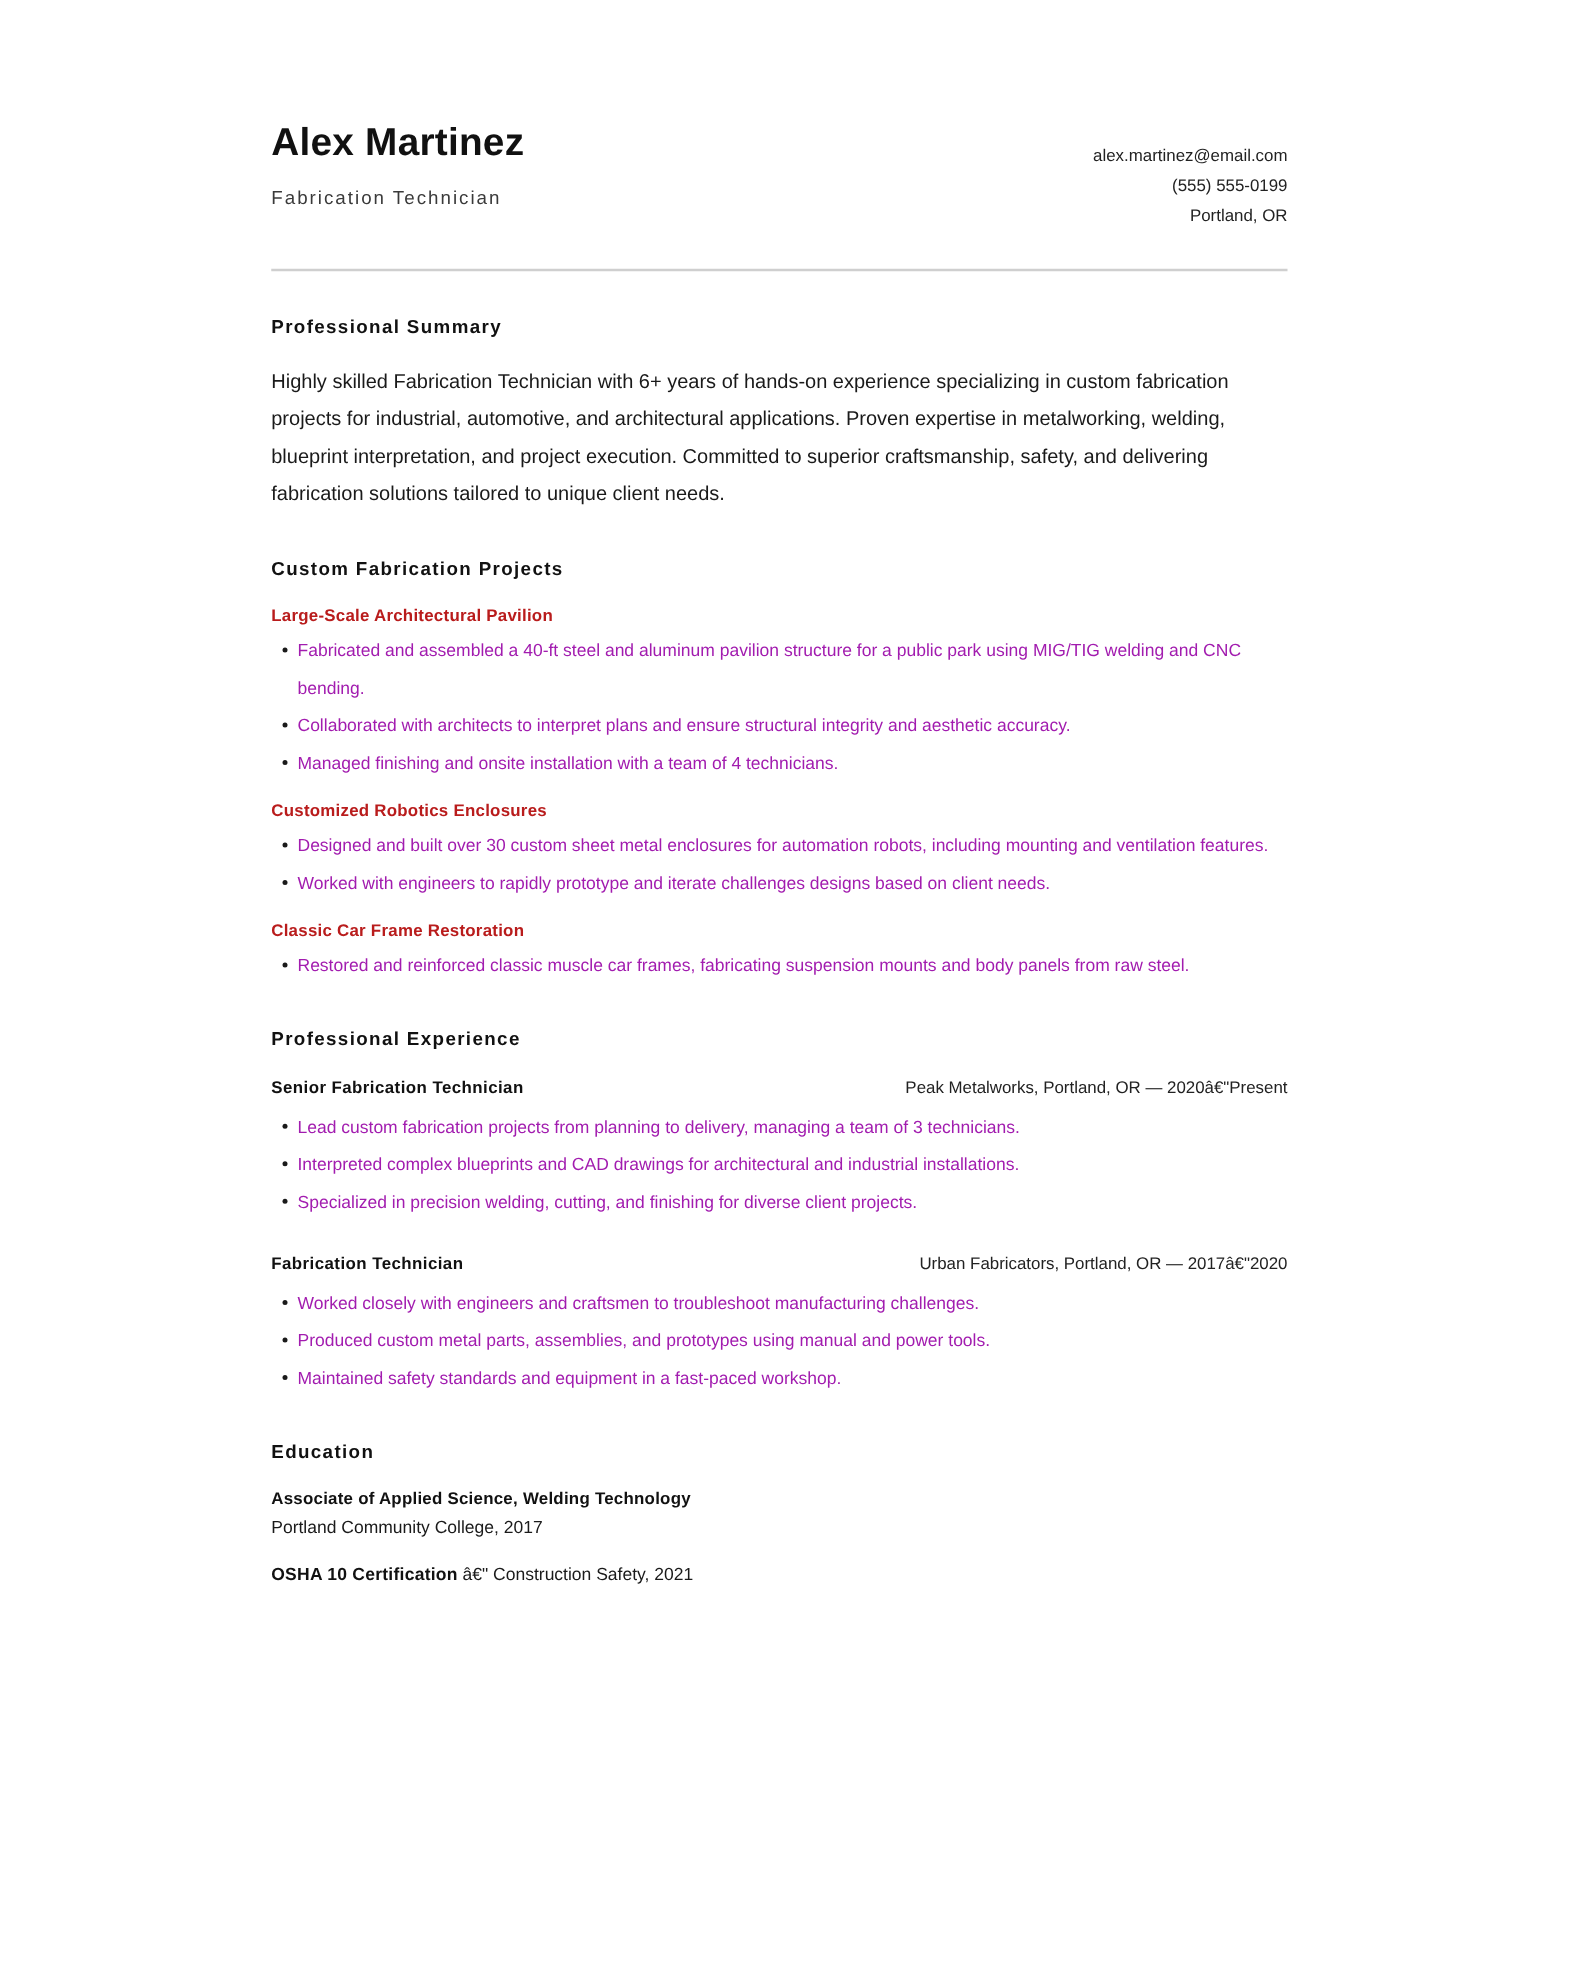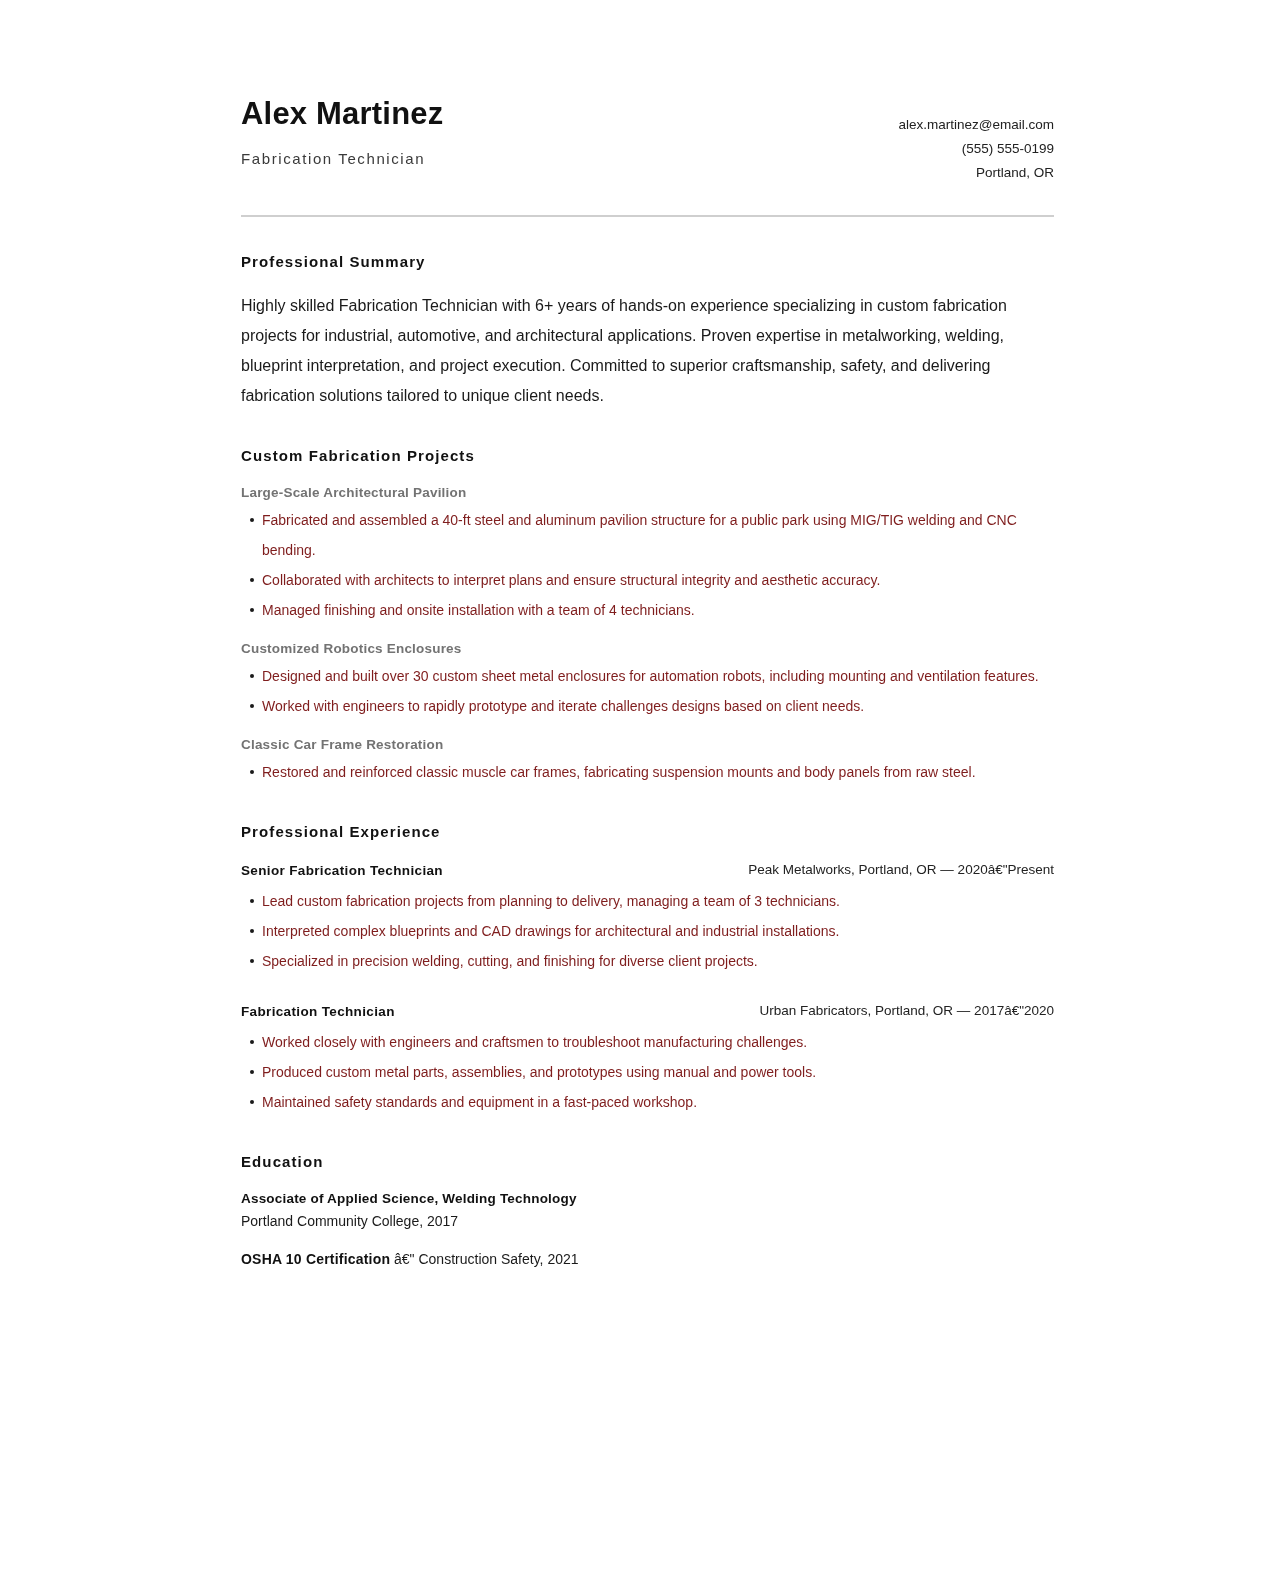--- a/index.html
+++ b/index.html
@@ -23,21 +23,20 @@
   }
 
   
   .doc-clip {
     position: absolute;
     left: 0;
     top: 0;
     width: 1042px;
     height: 1290px;
     overflow: hidden;
-    margin-left: 24px;
   }
 
   .doc {
     position: absolute;
     left: 217px;
     top: 0;
     width: 813px;
   }
 
   
@@ -108,35 +107,35 @@
     top: 1px;
     font-size: 13.5px;
     color: #222222;
     white-space: nowrap;
   }
 
   .proj-title {
     font-size: 13.5px;
     font-weight: bold;
     letter-spacing: 0.2px;
-    color: #737373;
+    color: #b91c1c;
     margin-bottom: 5px;
   }
 
   ul.bullets {
     list-style: none;
     margin: 0 0 16px 0;
     padding: 0;
   }
   ul.bullets li {
     position: relative;
     padding-left: 21px;
     font-size: 14px;
     line-height: 30px;
-    color: #7f1d1d;
+    color: #a21caf;
   }
   ul.bullets li::before {
     content: "";
     position: absolute;
     left: 9px;
     top: 13px;
     width: 4px;
     height: 4px;
     border-radius: 50%;
     background: #1a1a1a;

